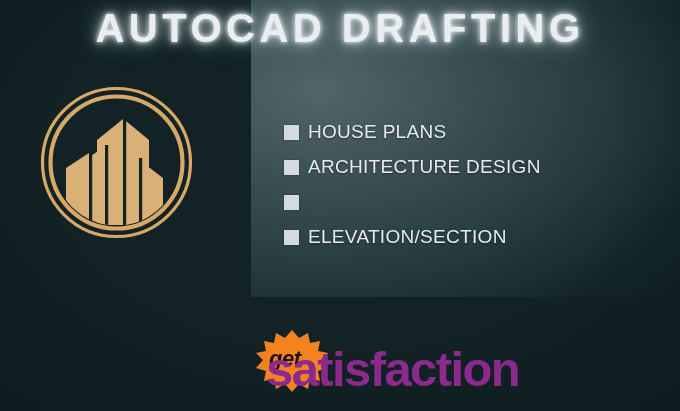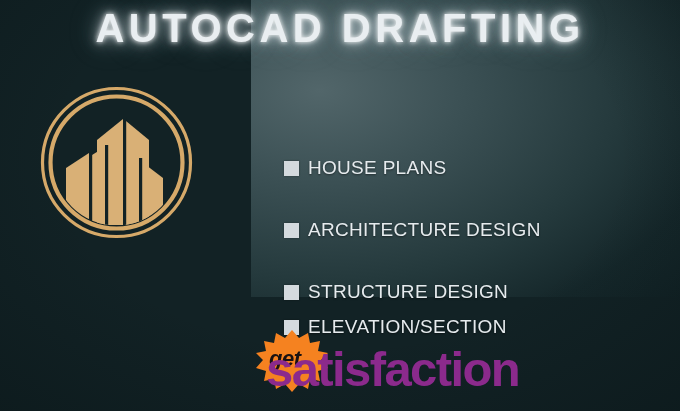--- a/index.html
+++ b/index.html
@@ -79,21 +79,20 @@
     position: absolute;
     left: 284px;
     top: 119px;
     width: 380px;
   }
   .list-item {
     display: flex;
     align-items: center;
     height: 26px;
     margin-bottom: 9px;
-    margin-top: 36px;
   }
   .list-item.gap-before { margin-top: 7px; align-items: center; }
   .box {
     width: 15px;
     height: 15px;
     background: #d4dade;
     margin-right: 9px;
     flex: 0 0 auto;
     box-shadow: 0 0 2px rgba(0,0,0,0.35);
   }
@@ -190,21 +189,20 @@
     <div class="list-item">
       <span class="box"></span>
       <span class="item-label">HOUSE PLANS</span>
     </div>
     <div class="list-item">
       <span class="box"></span>
       <span class="item-label">ARCHITECTURE DESIGN</span>
     </div>
     <div class="list-item">
       <span class="box"></span>
-      <span class="item-label">STRUCTURE DESIGN</span>
     </div>
     <div class="list-item gap-before">
       <span class="box"></span>
       <span class="item-label">ELEVATION/SECTION</span>
     </div>
   </div>
 
   <div class="gs">
     <svg class="gs-burst" viewBox="0 0 72 62">
       <path d="M36 0 L43 8 L52 3 L54 13 L64 11 L62 21 L72 23 L65 30 L72 38 L62 41 L64 51 L54 49 L52 59 L43 54 L36 62 L29 54 L20 59 L18 49 L8 51 L10 41 L0 38 L7 30 L0 23 L10 21 L8 11 L18 13 L20 3 L29 8 Z" fill="#f58220"></path>

